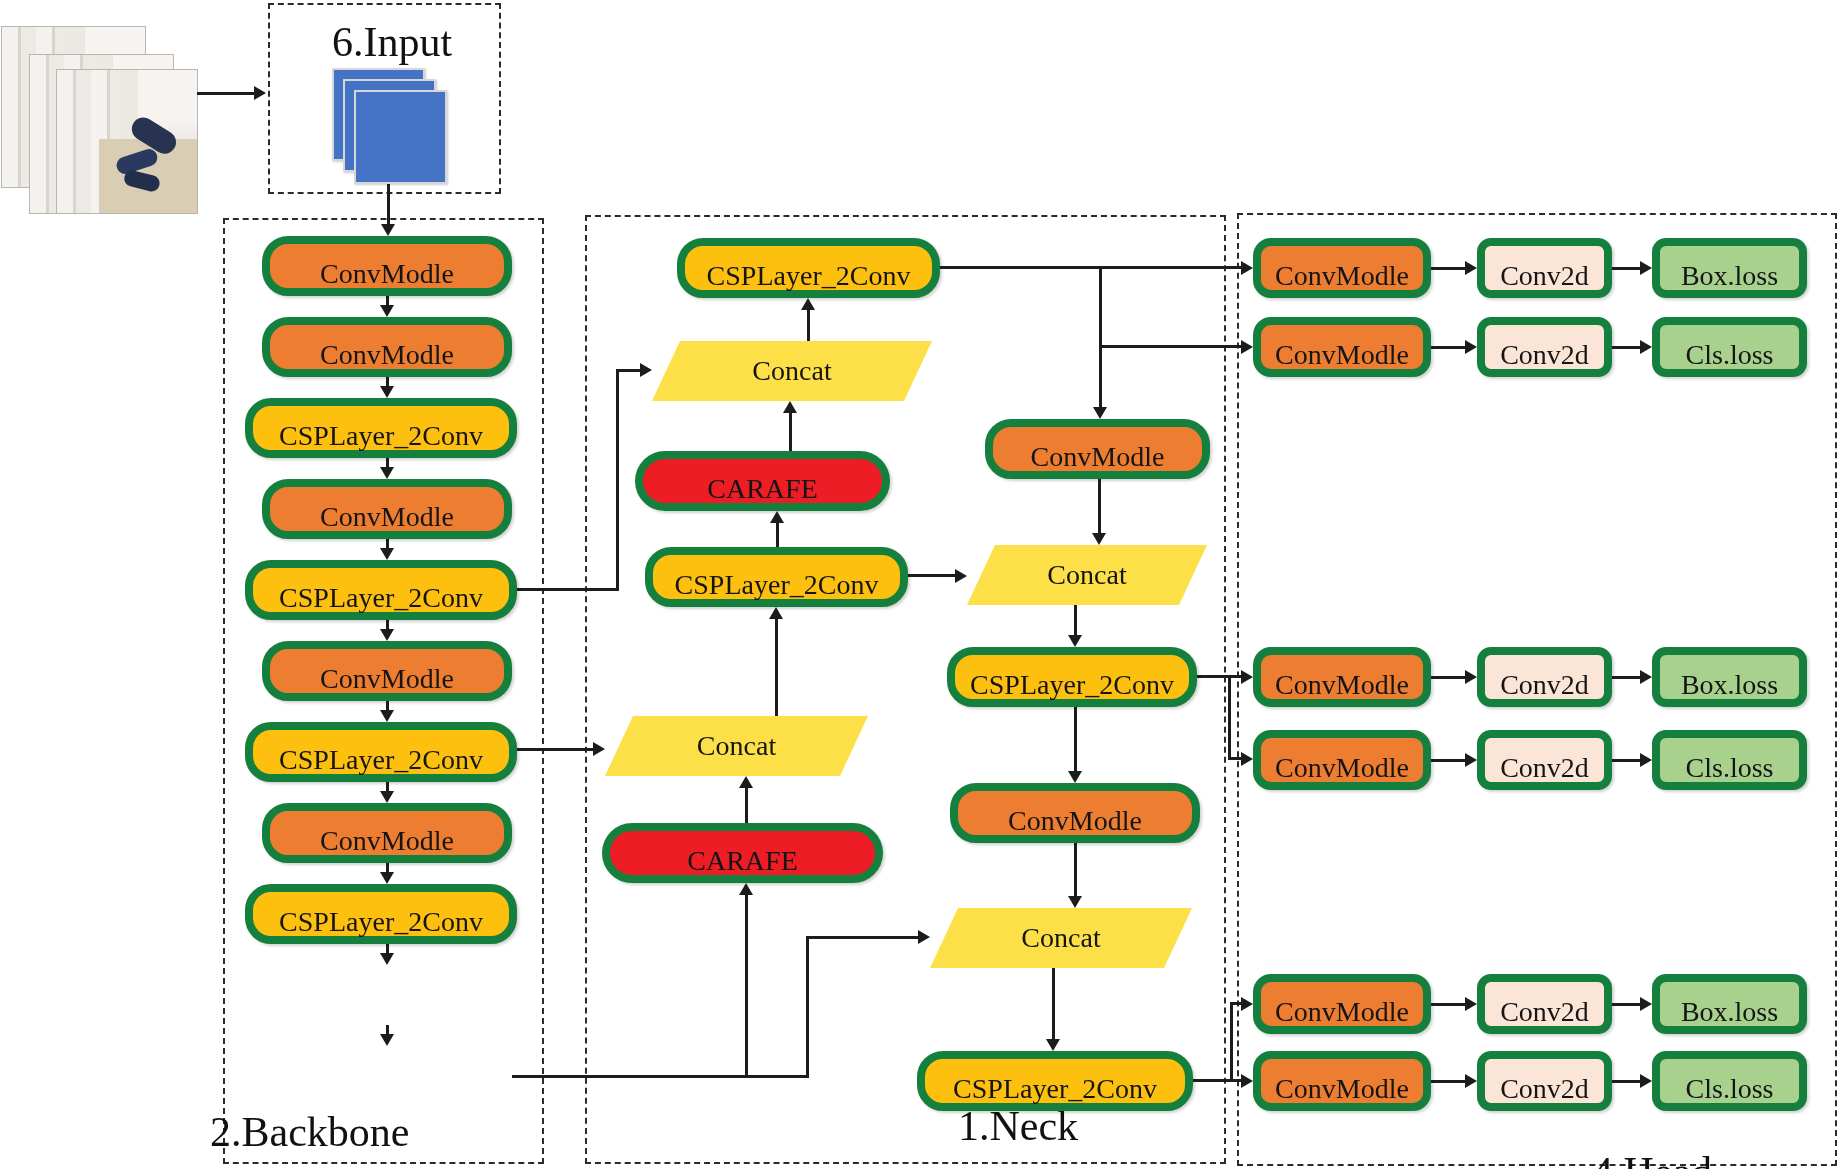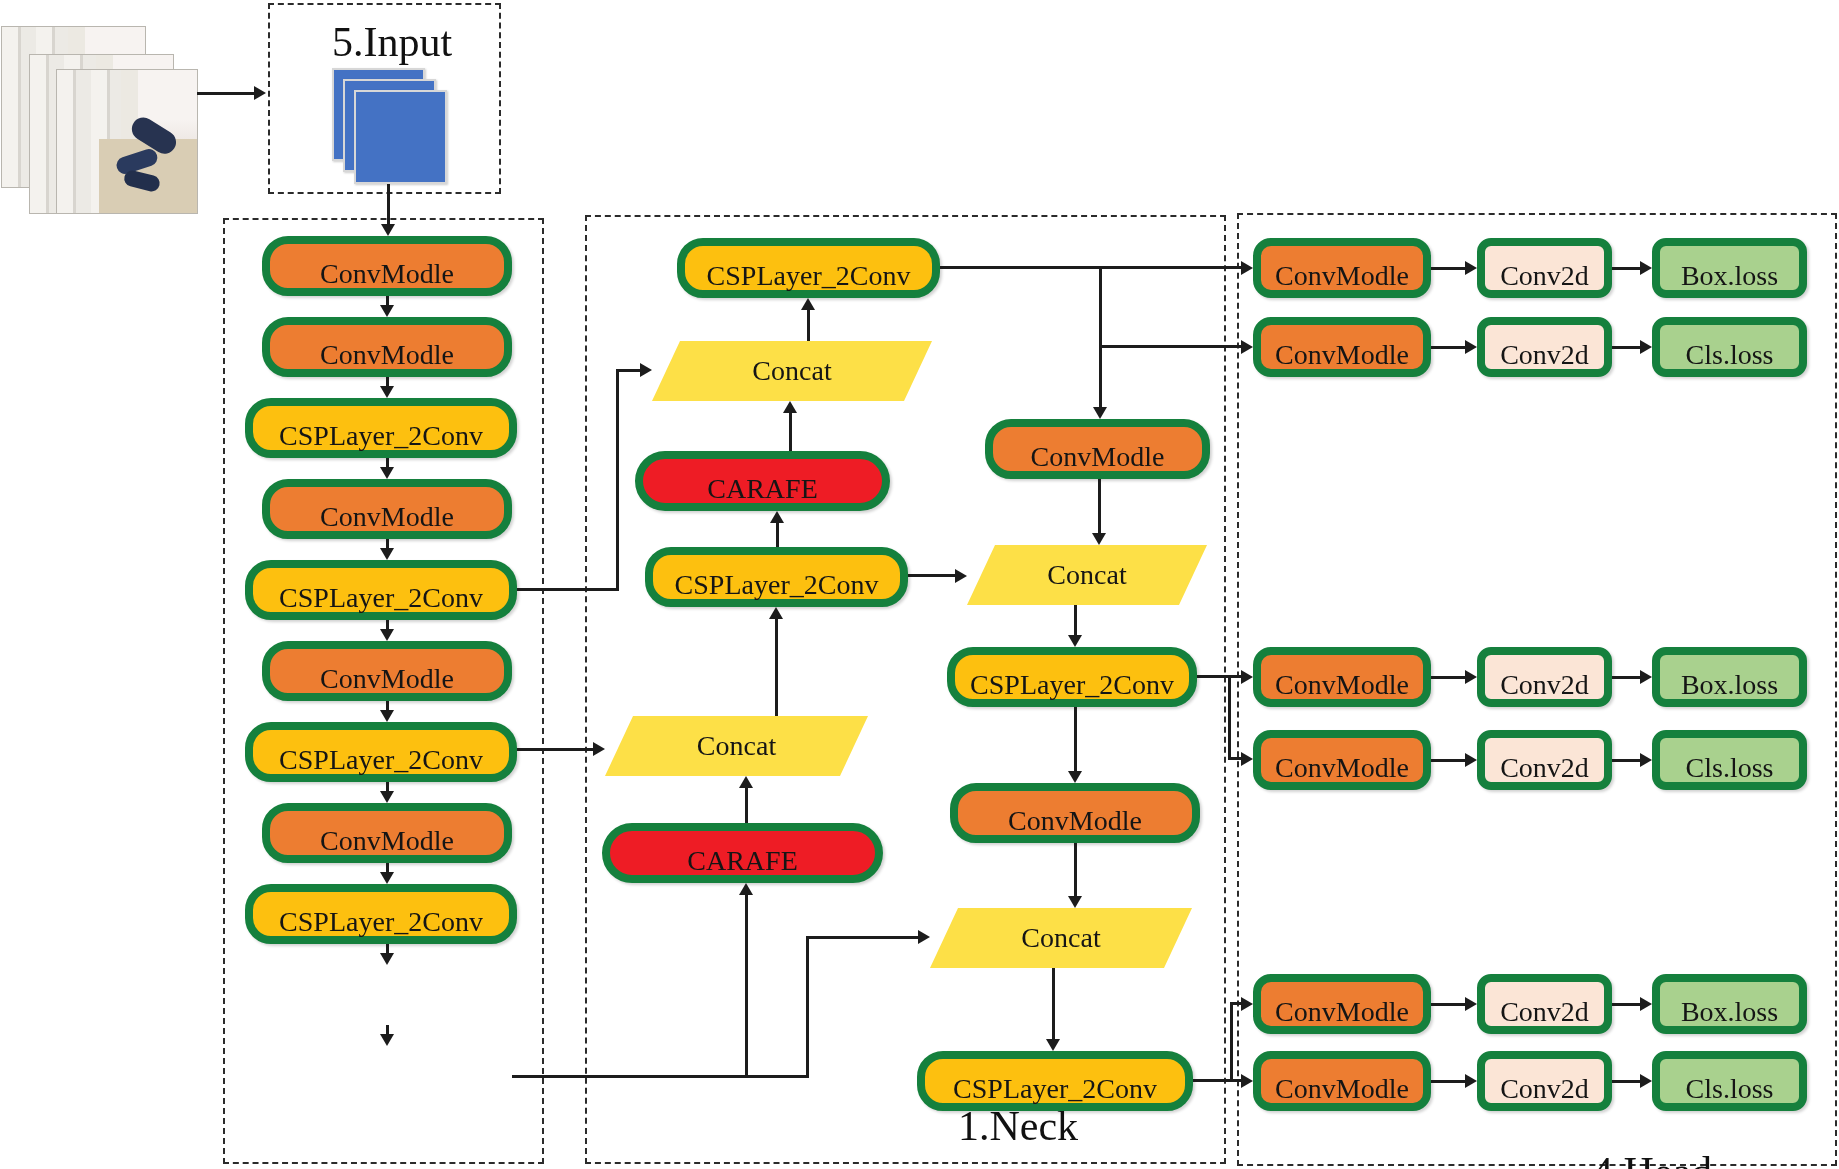--- a/index.html
+++ b/index.html
@@ -50,21 +50,22 @@
 </head>
 <body>
 
 <div class="canvas">
 
   <div class="dashed" style="left:268px;top:3px;width:229px;height:187px"></div>
   <div class="dashed" style="left:223px;top:218px;width:317px;height:942px"></div>
   <div class="dashed" style="left:585px;top:215px;width:637px;height:945px"></div>
   <div class="dashed" style="left:1237px;top:213px;width:596px;height:949px"></div>
 
-  <div class="sec-label" style="left:332px;top:18px">5.Input</div>
+  <div class="sec-label" style="left:332px;top:18px">6.Input</div>
+  <div class="sec-label" style="left:210px;top:1108px">2.Backbone</div>
   <div class="sec-label" style="left:958px;top:1102px">1.Neck</div>
   <div class="sec-label" style="left:1592px;top:1148px">4.Head</div>
 
   <div class="photo" style="left:2px;top:27px;width:143px;height:160px">
     <div class="ph-wardrobe"></div>
     <div class="ph-bed"></div>
     <div class="ph-floor"></div>
     <div class="ph-person-torso"></div>
     <div class="ph-person-leg"></div>
   </div>

